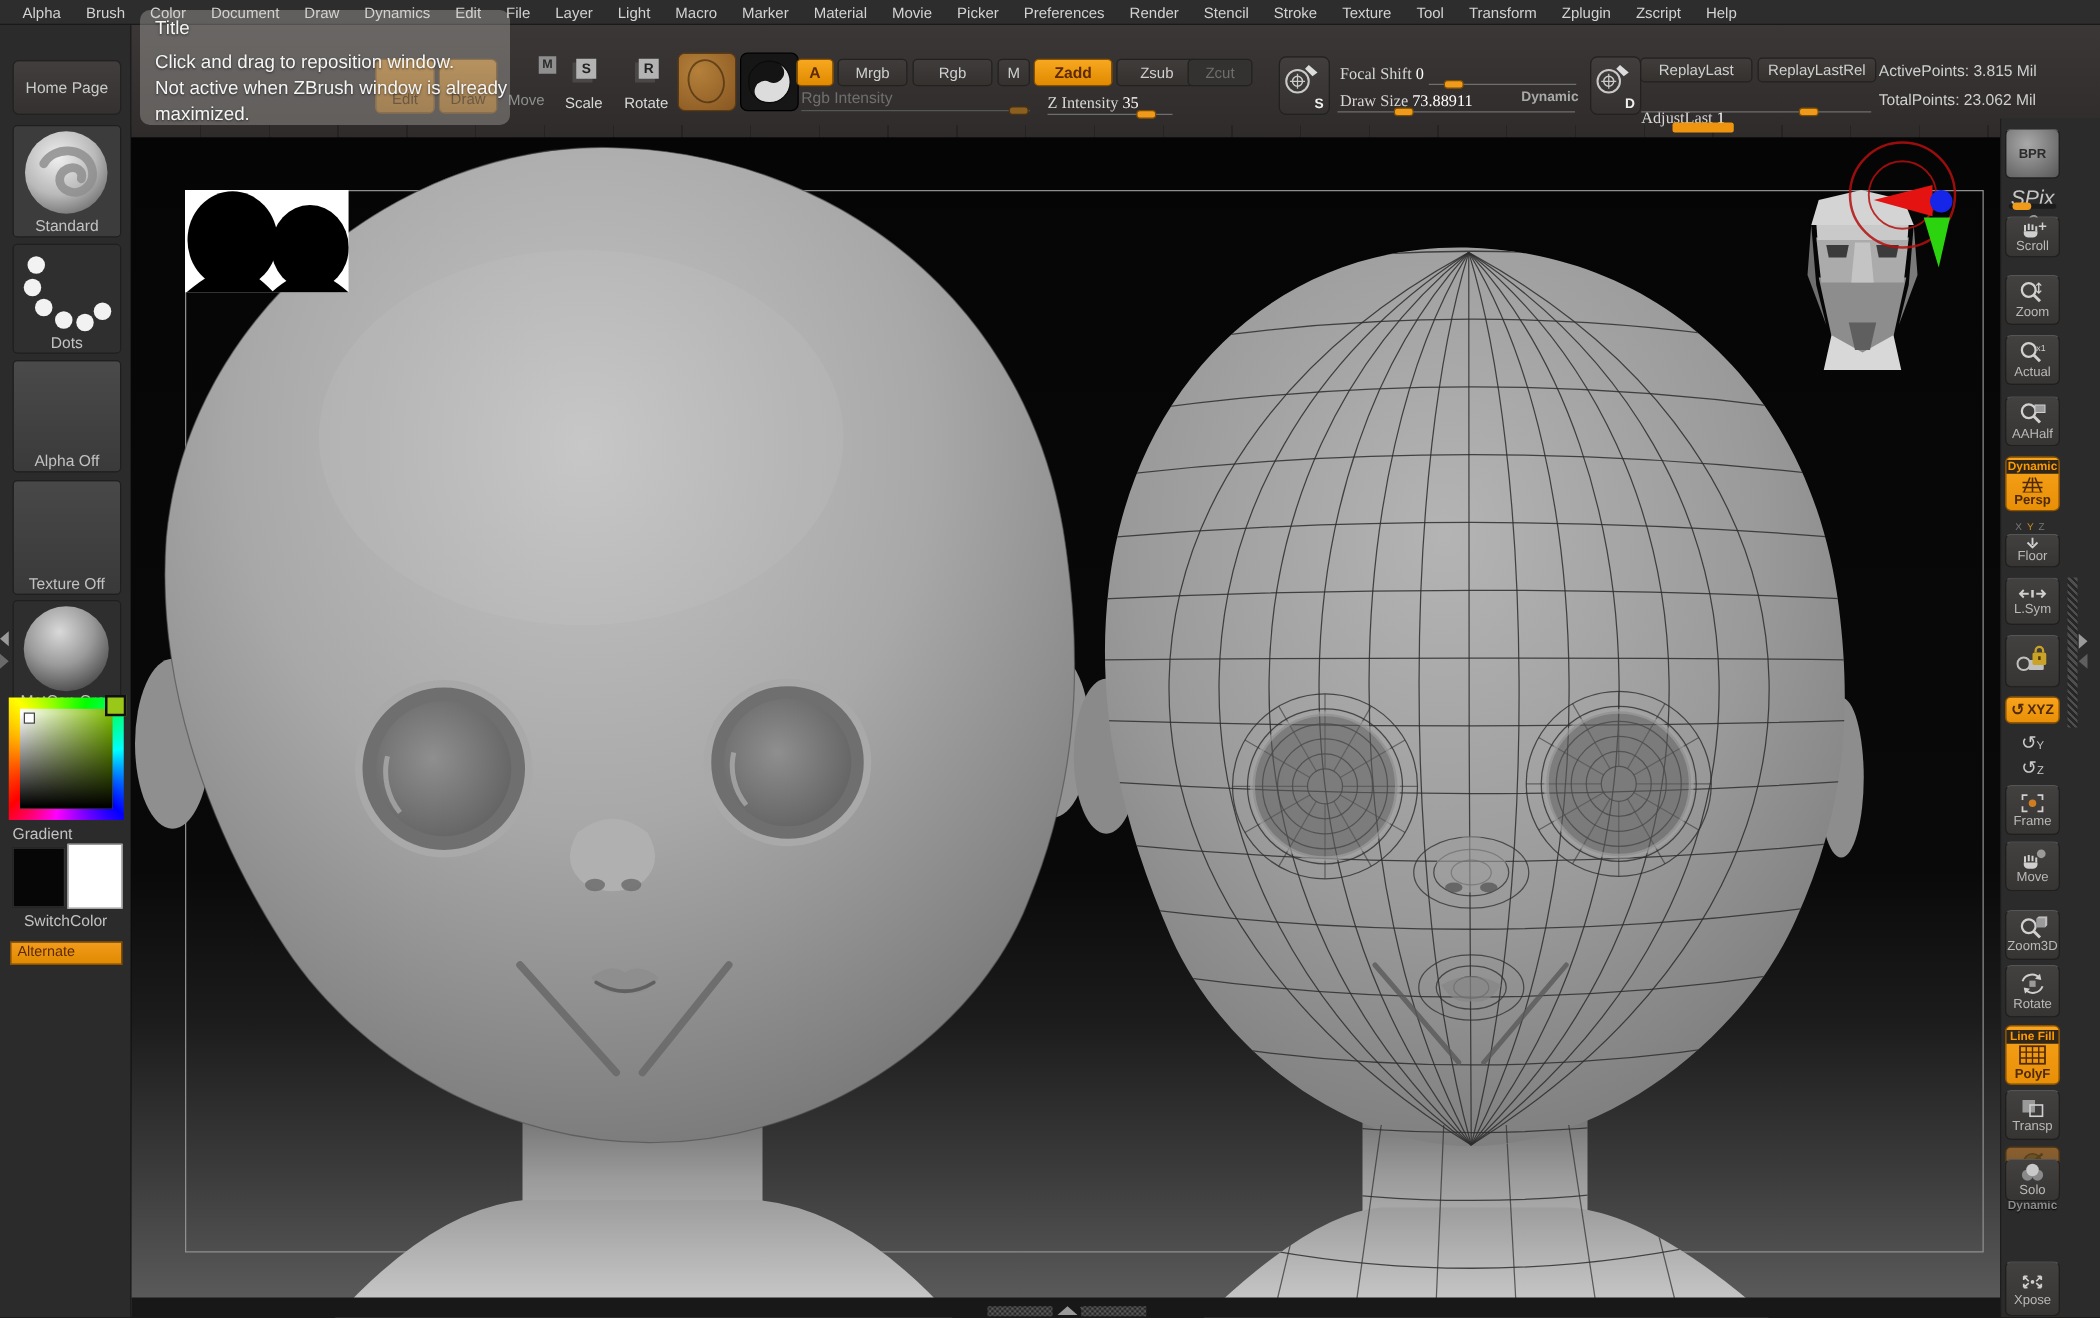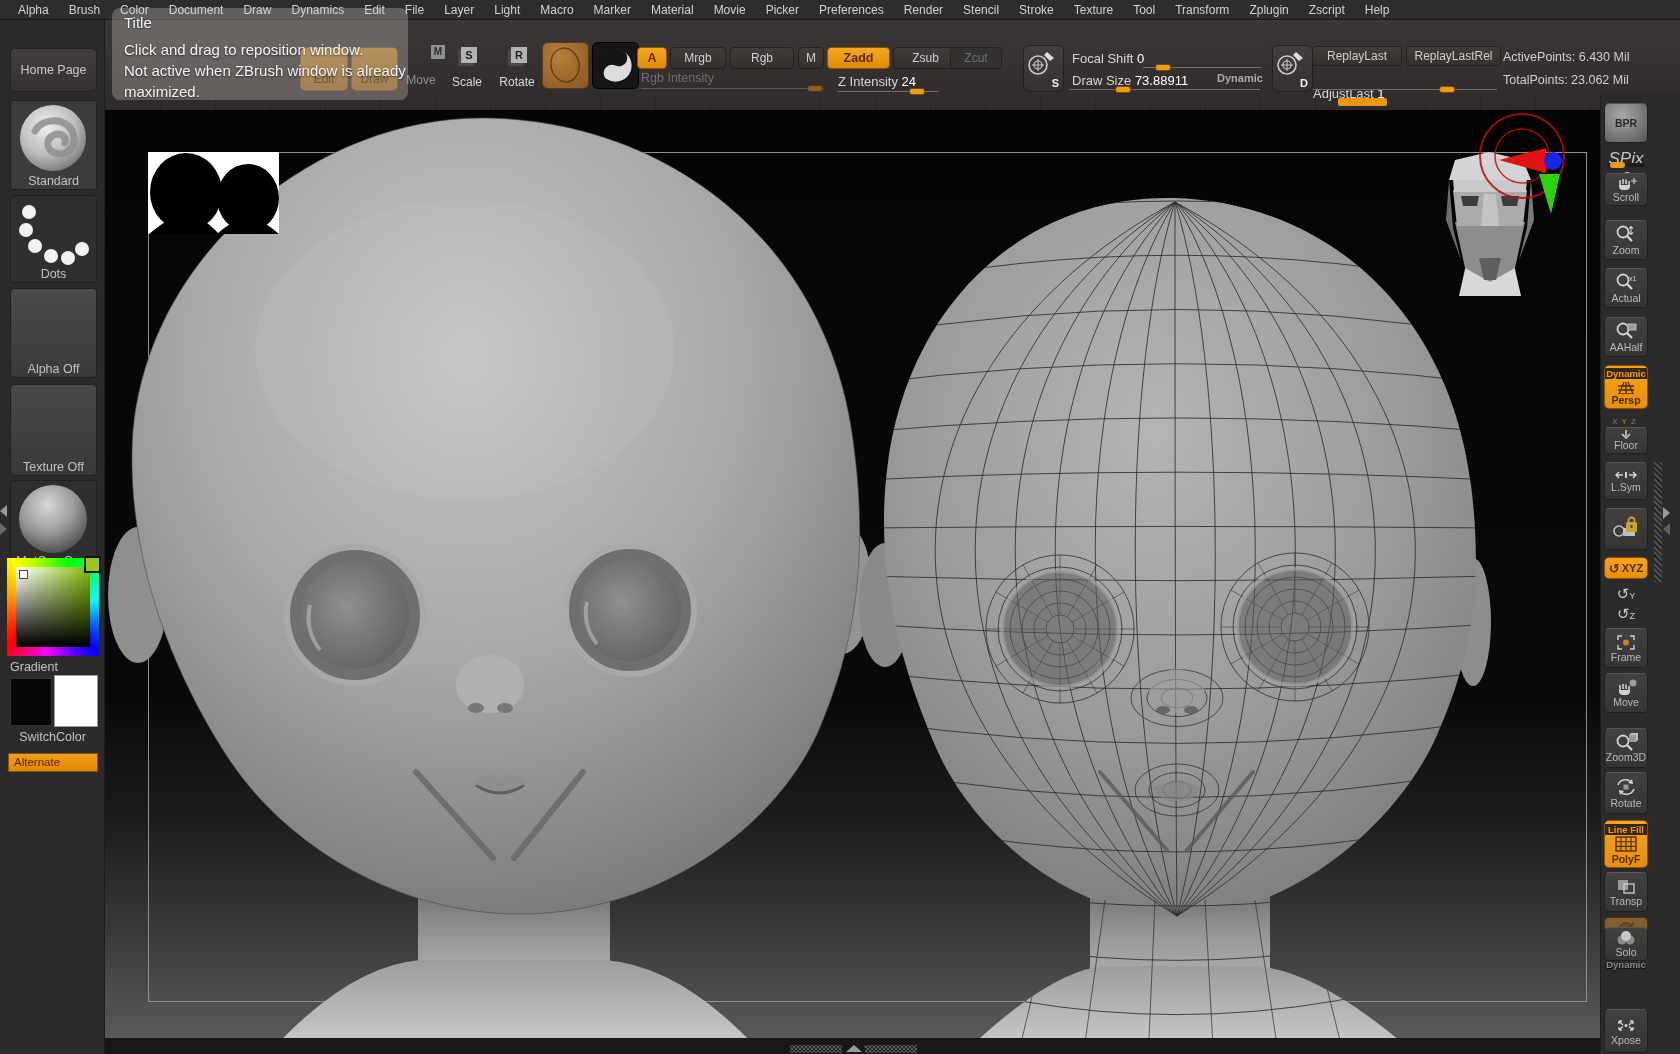--- a/index.html
+++ b/index.html
@@ -23,21 +23,21 @@
     color:#5e2a02;font-weight:bold;display:flex;align-items:center;justify-content:center;box-sizing:border-box;font-size:12.5px;}
   .brownbtn{background:linear-gradient(#a8762f,#8a5c20);border:1px solid #6b4717;border-radius:5px;
     color:#3a2408;font-size:12px;display:flex;align-items:flex-end;justify-content:center;padding-bottom:4px;box-sizing:border-box;}
   .ghostlabel{color:#8f8f8f;font-size:12px;display:flex;align-items:flex-end;justify-content:center;padding-bottom:4px;box-sizing:border-box;}
   .badge{width:16px;height:16px;background:#b3b3b3;color:#222;font-size:11px;font-weight:bold;
     display:flex;align-items:center;justify-content:center;box-shadow:-3px 3px 0 #4a4847;}
   .iconlbl{color:#d9d9d9;font-size:12px;text-align:center;}
   .slline{height:1px;background:#6e6e6e;}
   .slhandle{width:16px;height:7px;border-radius:3px;background:#ef9a1a;border:1px solid #7a4d05;box-sizing:border-box;}
   .slhandle.dim{background:#8a5f1f;border-color:#4a3310;}
-  .tlabel{color:#d6d6d6;font-size:13px;white-space:nowrap;}
+  .tlabel{color:#d6d6d6;font-size:13px;white-space:nowrap;font-family:Liberation Serif, serif;}
   .tvalue{color:#ffffff;}
   .dimlabel{color:#6f6f6f;font-size:12.5px;white-space:nowrap;}
   .statlbl{color:#cfcfcf;font-size:12.5px;white-space:nowrap;}
   .orangebar{background:#ef940f;border-radius:2px;}
   .cbtn{background:linear-gradient(#413e3d,#343130);border:1px solid #232120;border-radius:6px;box-sizing:border-box;}
   .badgeletter{position:absolute;right:4px;bottom:2px;color:#f0f0f0;font-weight:bold;font-size:11px;}
 
   
   #tooltip{left:112px;top:8px;width:296px;height:92px;background:rgba(215,213,210,0.30);
     border-radius:8px;padding:6px 12px;box-sizing:border-box;z-index:60;color:#f5f5f5;font-size:15px;
@@ -167,21 +167,21 @@
         <span>Zsub</span>
       </div>
     <div class="tbtn dim abs" style="left:845px;top:27px;width:52px;height:22px;">
         <span>Zcut</span>
       </div>
 
     <div class="dimlabel abs" style="left:536px;top:51px;">Rgb Intensity</div>
     <div class="slline abs" style="left:536px;top:68px;width:183px;background:#565656;"></div>
     <div class="slhandle dim abs" style="left:702px;top:65px;"></div>
 
-    <div class="tlabel abs" style="left:733px;top:54px;"><span>Z Intensity</span> <span class="tvalue">24</span></div>
+    <div class="tlabel abs" style="left:733px;top:54px;"><span>Z Intensity</span> <span class="tvalue">35</span></div>
     <div class="slline abs" style="left:733px;top:71px;width:100px;"></div>
     <div class="slhandle abs" style="left:804px;top:68px;"></div>
 
     <div class="cbtn abs" style="left:918px;top:25px;width:41px;height:47px;">
       <svg width="39" height="45">
         <circle cx="14" cy="19" r="9" fill="none" stroke="#c9c9c9" stroke-width="1.6"></circle>
         <circle cx="14" cy="19" r="4" fill="none" stroke="#c9c9c9" stroke-width="1.2"></circle>
         <path d="M14 13 V25 M8 19 H20" stroke="#c9c9c9" stroke-width="1"></path>
         <path d="M23 6 L30 12 L26 15 L20 9 Z" fill="#dcdcdc"></path>
       </svg>
@@ -212,21 +212,21 @@
         <span>ReplayLast</span>
       </div>
     <div class="tbtn abs" style="left:1301px;top:26px;width:95px;height:20px;">
         <span>ReplayLastRel</span>
       </div>
 
     <div class="tlabel abs" style="left:1208px;top:52px;margin-top:14px;"><span>AdjustLast</span> <span class="tvalue">1</span></div>
     <div class="slline abs" style="left:1208px;top:69px;width:184px;"></div>
     <div class="slhandle abs" style="left:1334px;top:66px;"></div>
 
-    <div class="statlbl abs" style="left:1398px;top:30px;">ActivePoints: 6.430 Mil</div>
+    <div class="statlbl abs" style="left:1398px;top:30px;">ActivePoints: 3.815 Mil</div>
     <div class="statlbl abs" style="left:1398px;top:53px;">TotalPoints: 23.062 Mil</div>
 
     <div class="orangebar abs" style="left:1233px;top:78px;width:49px;height:8px;"></div>
   </div>
 
   <div id="leftshelf" class="abs">
     <div class="lbtn abs" style="top:28px;height:44px;">
         <span>Home Page</span>
       </div>
 

